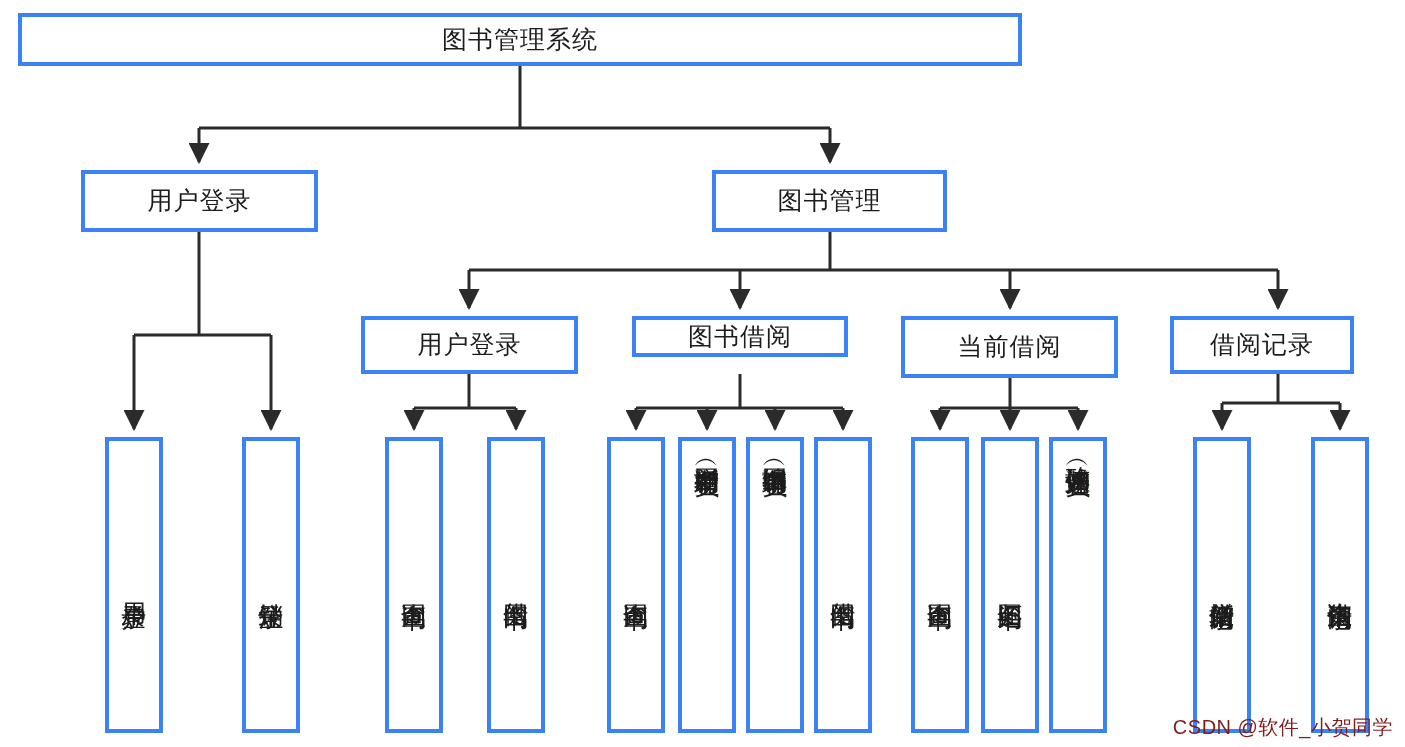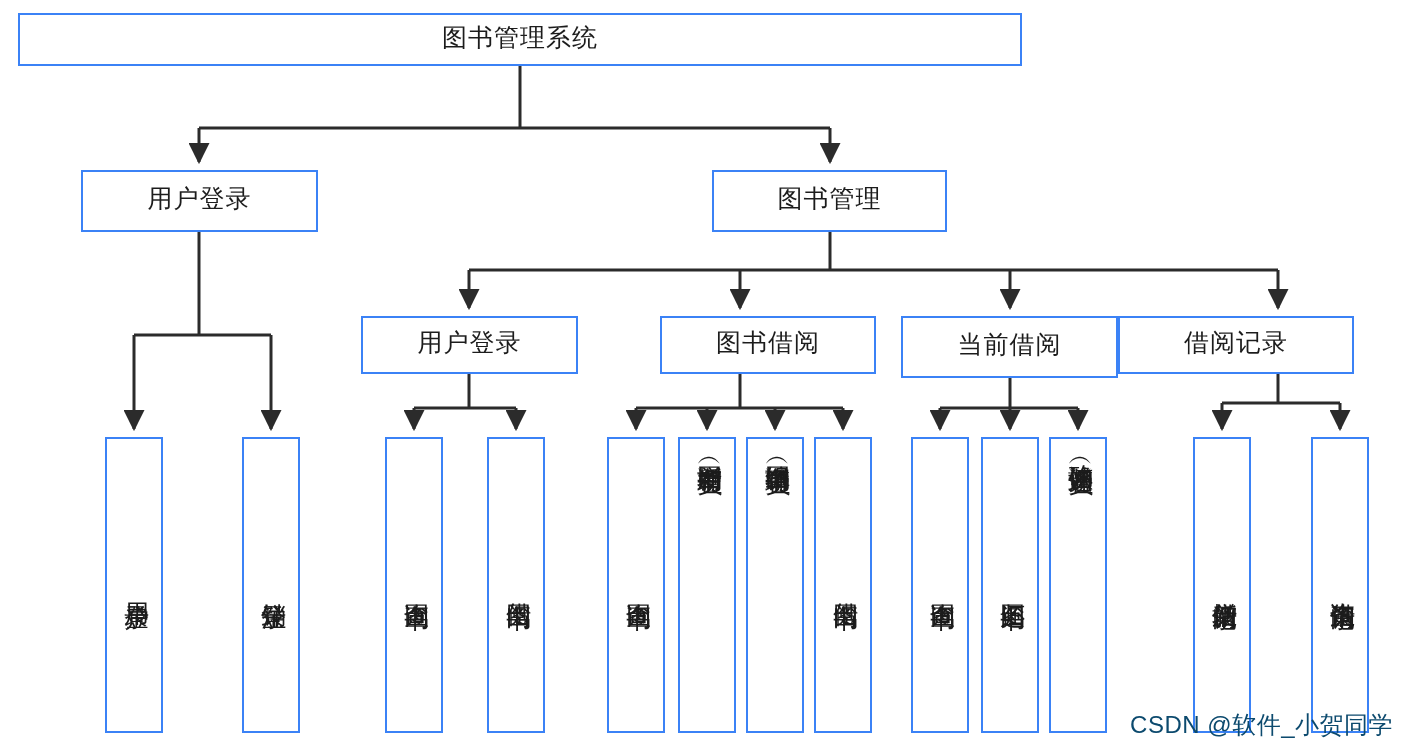--- a/index.html
+++ b/index.html
@@ -21,27 +21,26 @@
     position: absolute;
     left: 0;
     top: 0;
     width: 1405px;
     height: 747px;
     pointer-events: none;
   }
   .node {
     position: absolute;
     box-sizing: border-box;
-    border: 2px solid #3b82f6;
+    border: 4px solid #3b82f6;
     background: #ffffff;
     display: flex;
     align-items: center;
     justify-content: center;
     color: #1c1c1c;
-    font-family: Liberation Mono, monospace;
   }
   .node.horiz {
     font-size: 25px;
     letter-spacing: 1px;
     line-height: 1.1;
   }
   .node.leaf {
     font-size: 25px;
     padding: 6px 0;
     align-items: flex-start;
@@ -55,22 +54,22 @@
     white-space: nowrap;
     display: block;
   }
   .node.leaf.center-v {
     align-items: center;
   }
   #watermark {
     position: absolute;
     right: 12px;
     bottom: 6px;
-    font-size: 24px;
-    color: #0c4a6e;
+    font-size: 20px;
+    color: #7f1d1d;
     white-space: nowrap;
     letter-spacing: 0.5px;
   }
 </style>
 </head>
 <body>
 
 <div id="canvas">
 
   <svg class="edges" viewBox="0 0 1405 747" xmlns="http://www.w3.org/2000/svg">
@@ -130,27 +129,27 @@
   <div class="node horiz" style="left:81px; top:170px; width:237px; height:62px;">
     <span>用户登录</span>
   </div>
   <div class="node horiz" style="left:712px; top:170px; width:235px; height:62px;justify-content:center;">
     <span>图书管理</span>
   </div>
 
   <div class="node horiz" style="left:361px; top:316px; width:217px; height:58px;">
     <span>用户登录</span>
   </div>
-  <div class="node horiz" style="left:660px; top:316px; width:216px; height:58px;">
+  <div class="node horiz" style="left:632px; top:316px; width:216px; height:41px;">
     <span>图书借阅</span>
   </div>
   <div class="node horiz" style="left:901px; top:316px; width:217px; height:62px;">
     <span>当前借阅</span>
   </div>
-  <div class="node horiz" style="left:1118px; top:316px; width:236px; height:58px;">
+  <div class="node horiz" style="left:1170px; top:316px; width:184px; height:58px;">
     <span>借阅记录</span>
   </div>
 
   <div class="node leaf center-v" style="left:105px; top:437px; width:58px; height:296px;">
     <span class="vtext">用户登录</span>
   </div>
   <div class="node leaf center-v" style="left:242px; top:437px; width:58px; height:296px;">
     <span class="vtext">注销登录</span>
   </div>
 

